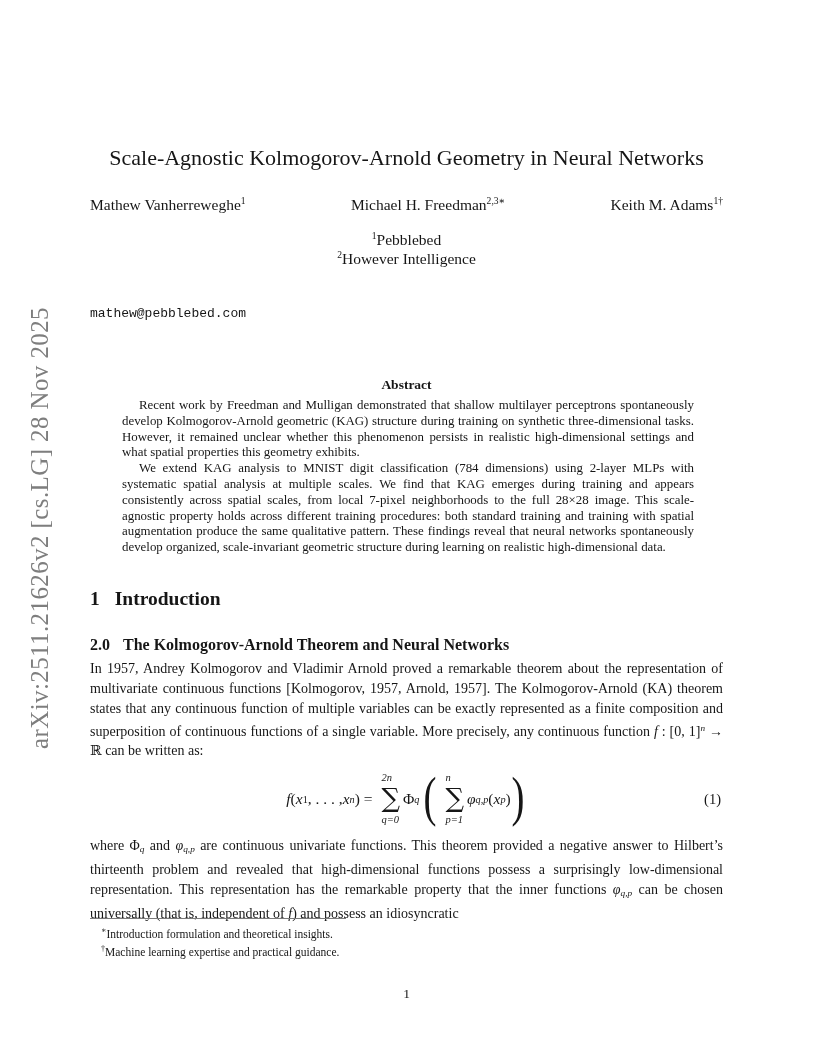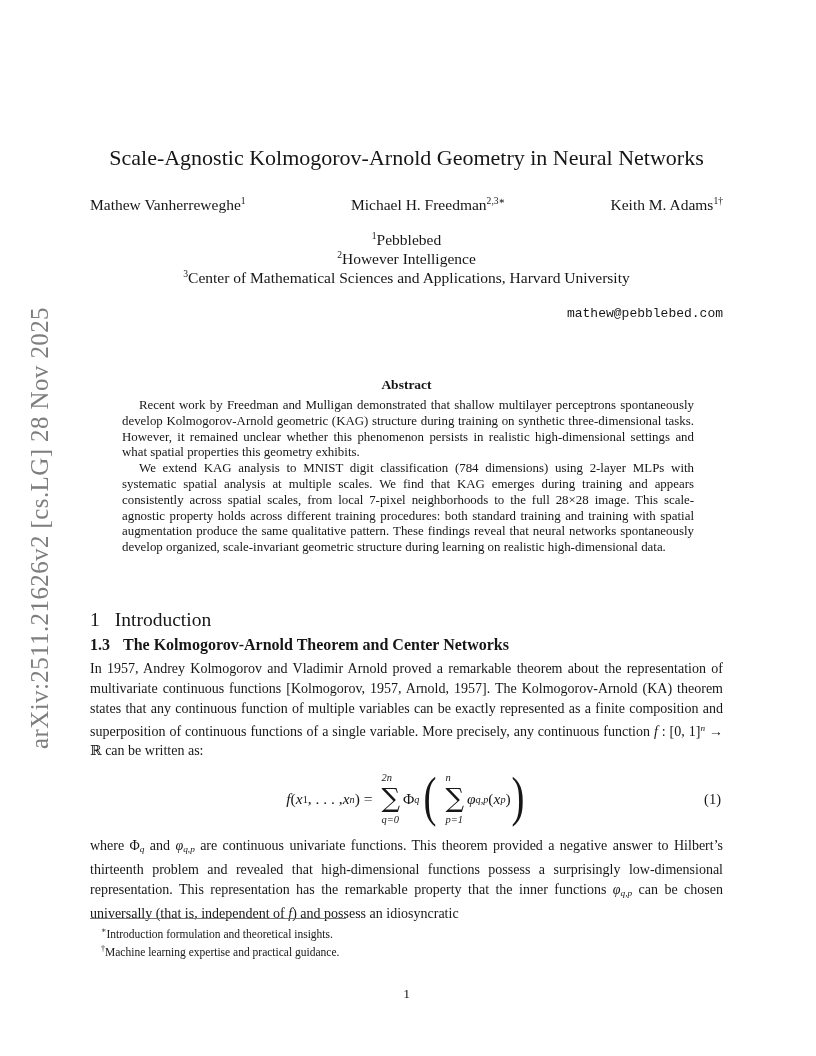--- a/index.html
+++ b/index.html
@@ -49,21 +49,21 @@
   .affils {
     position: absolute;
     top: 231px; left: 90px; width: 633px;
     text-align: center;
     font-size: 15.5px;
     line-height: 18.8px;
   }
   .email {
     position: absolute;
     top: 306px; left: 90px; width: 633px;
-    text-align: right;
+    text-align: left;
     font-family: "Liberation Mono", "DejaVu Sans Mono", monospace;
     font-size: 13px;
   }
 
   
   .abs-heading {
     position: absolute;
     top: 377px; left: 90px; width: 633px;
     text-align: center;
     font-weight: bold;
@@ -74,23 +74,23 @@
     top: 398px; left: 122px; width: 572px;
     font-size: 12.9px;
     line-height: 15.8px;
     text-align: justify;
   }
   .abs-body p { margin: 0; text-indent: 17px; }
 
   
   .sec-h {
     position: absolute;
-    top: 609px; left: 90px; width: 633px;
+    top: 588px; left: 90px; width: 633px;
     font-size: 19.5px;
-    font-weight: normal;
+    font-weight: bold;
   }
   .sec-h .num { margin-right: 15px; }
   .subsec-h {
     position: absolute;
     top: 636px; left: 90px; width: 633px;
     font-size: 16px;
     font-weight: bold;
   }
   .subsec-h .num { margin-right: 13px; }
 
@@ -180,36 +180,35 @@
 
   <div class="authors">
     <span><span>Mathew Vanherreweghe</span><sup>1</sup></span>
     <span><span>Michael H. Freedman</span><sup>2,3∗</sup></span>
     <span><span>Keith M. Adams</span><sup>1†</sup></span>
   </div>
 
   <div class="affils">
     <div><sup>1</sup><span>Pebblebed</span></div>
     <div><sup>2</sup><span>However Intelligence</span></div>
-    <div><sup>3</sup><span>Center of Mathematical Sciences and Applications, Harvard University</span></div>
   </div>
 
   <div class="email">mathew@pebblebed.com</div>
 
   <div class="abs-heading">Abstract</div>
   <div class="abs-body">
     <p>Recent work by Freedman and Mulligan demonstrated that shallow multilayer perceptrons spontaneously develop Kolmogorov-Arnold geometric (KAG) structure during training on synthetic three-dimensional tasks. However, it remained unclear whether this phenomenon persists in realistic high-dimensional settings and what spatial properties this geometry exhibits.</p>
     <p>We extend KAG analysis to MNIST digit classification (784 dimensions) using 2-layer MLPs with systematic spatial analysis at multiple scales. We find that KAG emerges during training and appears consistently across spatial scales, from local 7-pixel neighborhoods to the full 28×28 image. This scale-agnostic property holds across different training procedures: both standard training and training with spatial augmentation produce the same qualitative pattern. These findings reveal that neural networks spontaneously develop organized, scale-invariant geometric structure during learning on realistic high-dimensional data.</p>
   </div>
 
   <div class="sec-h">
     <span class="num">1</span><span>Introduction</span>
   </div>
   <div class="subsec-h">
-    <span class="num">1.3</span><span>The Kolmogorov-Arnold Theorem and Center Networks</span>
+    <span class="num">2.0</span><span>The Kolmogorov-Arnold Theorem and Neural Networks</span>
   </div>
 
   <p class="para p1"><span>In 1957, Andrey Kolmogorov and Vladimir Arnold proved a remarkable theorem about the representation of multivariate continuous functions [Kolmogorov, 1957, Arnold, 1957]. The Kolmogorov-Arnold (KA) theorem states that any continuous function of multiple variables can be exactly represented as a finite composition and superposition of continuous functions of a single variable. More precisely, any continuous function </span><span class="mi">f</span><span> : [0, 1]</span><span class="spi">n</span><span> → ℝ</span><span> can be written as:</span></p>
 
   <div class="eq-row">
     <span class="mi">f</span>
       <span>(</span>
       <span class="mi">x</span>
       <span class="sb">1</span>
       <span>, . . . , </span>

